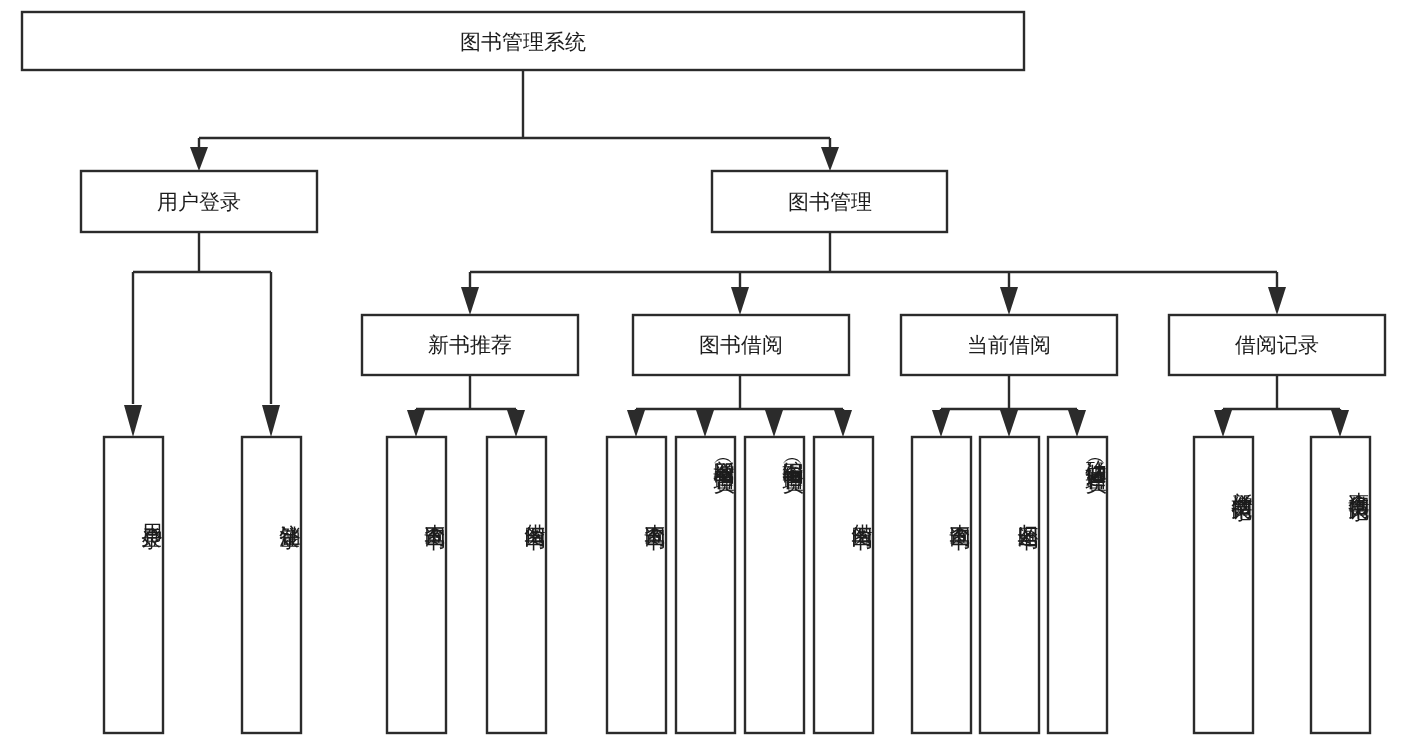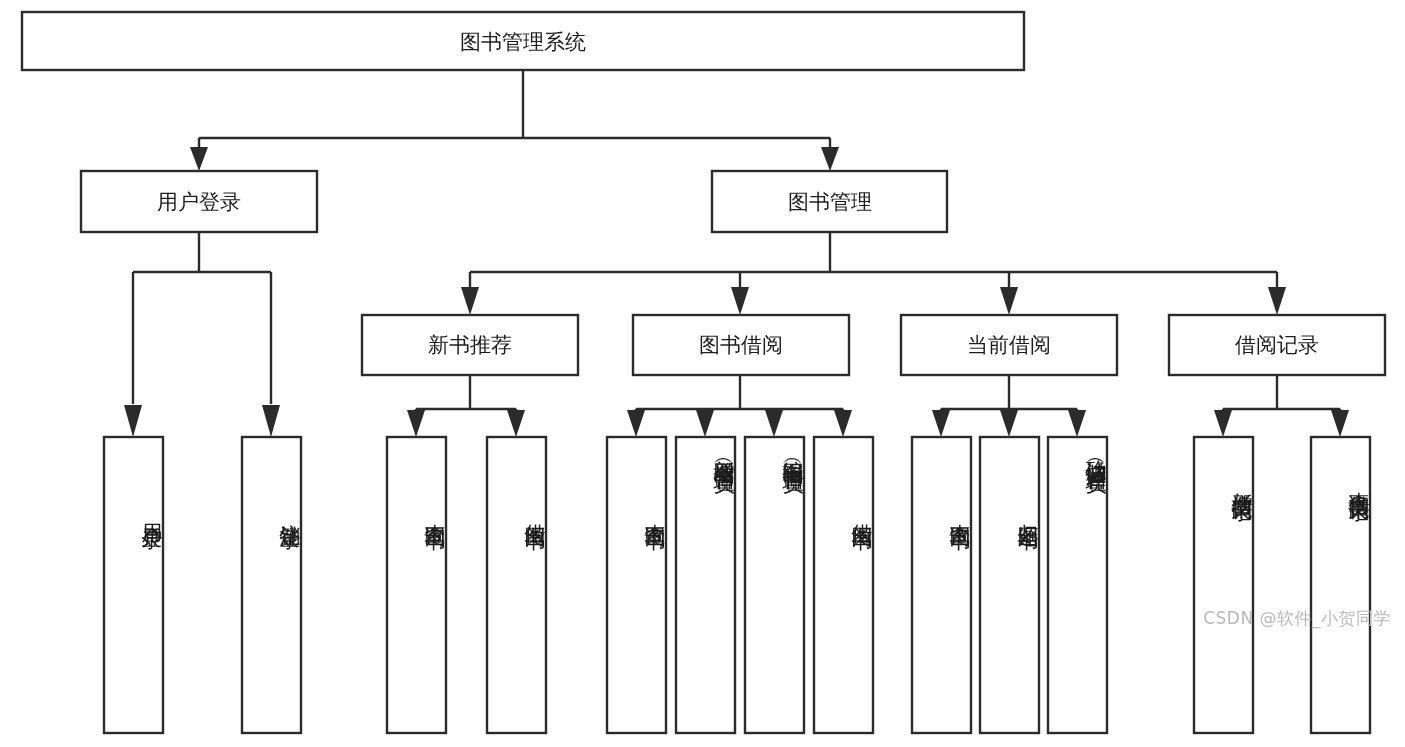--- a/index.html
+++ b/index.html
@@ -183,14 +183,13 @@
   <div class="vert-label" style="left:745px;  top:443px;  width:59px;">编辑图书（管理员）</div>
   <div class="vert-label" style="left:814px;  top:507px;  width:59px;">借阅图书</div>
 
   <div class="vert-label" style="left:912px;  top:507px;  width:59px;">查询图书</div>
   <div class="vert-label" style="left:980px;  top:507px;  width:59px;">归还图书</div>
   <div class="vert-label" style="left:1048px; top:443px;  width:59px;">确认归还（管理员）</div>
 
   <div class="vert-label" style="left:1194px; top:475px;  width:59px;">新增借阅记录</div>
   <div class="vert-label" style="left:1311px; top:475px;  width:59px;">查询借阅记录</div>
 
-  <div class="watermark">CSDN @软件_小贺同学</div>
 </div>
 
 </body></html>

